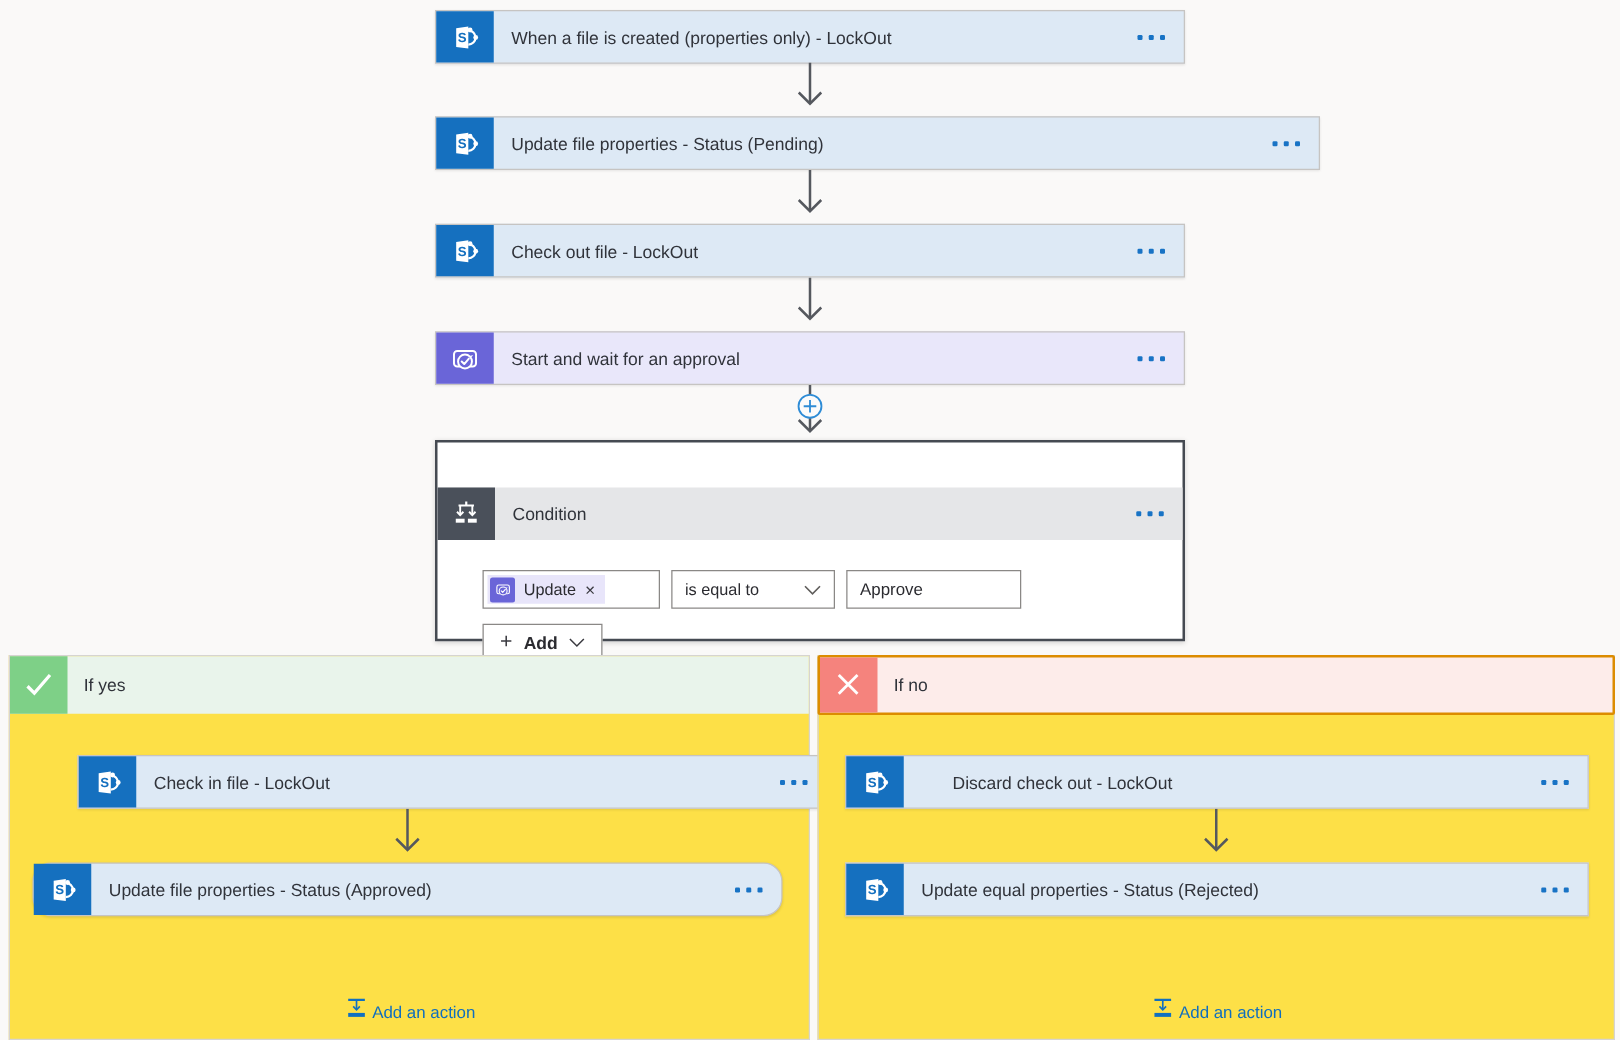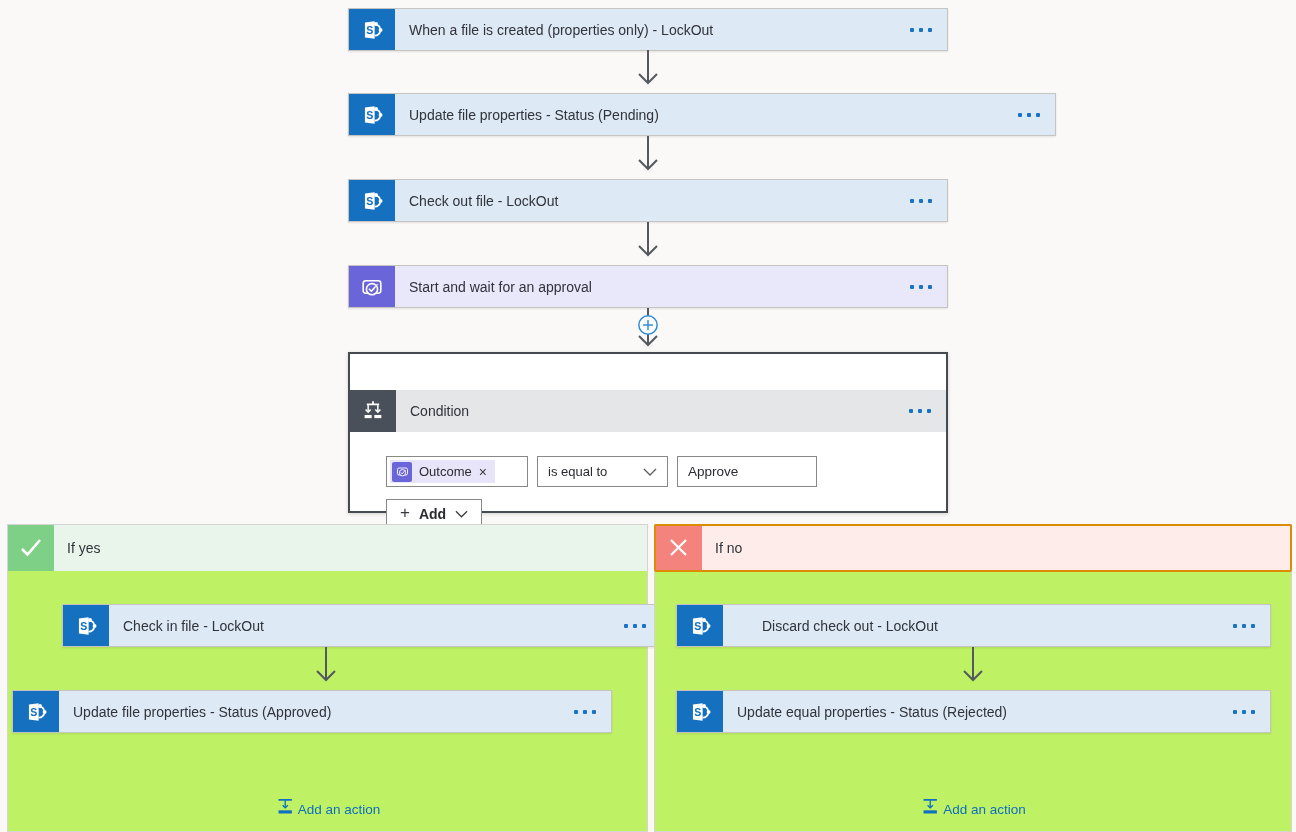--- a/index.html
+++ b/index.html
@@ -44,21 +44,21 @@
   .token-tile { width:20px; height:20px; flex:none; display:flex; align-items:center; justify-content:center; background:var(--approval-purple,#6a65d8); border-radius:2px; }
   .token-label { font-size:13px; color:#2b2b30; }
   .token-x { font-size:14px; color:#3a3a40; cursor:pointer; line-height:1; }
   .op-select { width:131px; height:31px; border:1px solid #8a8886; background:#fff; display:flex; align-items:center; justify-content:space-between; padding:0 10px; font-size:13px; color:#2b2b30; cursor:pointer; }
   .val-input { width:140px; height:31px; border:1px solid #8a8886; background:#fff; padding:12px 10px; font-size:13.5px; color:#2b2b30; font-family:"Liberation Sans",sans-serif; }
   .add-btn { margin-top:12px; height:30px; display:inline-flex; align-items:center; gap:9px; border:1px solid #8a8886; background:#fff; padding:0 13px; cursor:pointer; }
   .add-plus { font-size:17px; color:#3a3a40; font-weight:400; margin-top:-2px; }
   .add-label { font-size:14px; color:#2b2b30; font-weight:bold; }
 
   
-  .branch { position:absolute; top:524px; height:308px; background:#bef264; border:1px solid #d6d4d1; }
+  .branch { position:absolute; top:524px; height:308px; background:#fde047; border:1px solid #d6d4d1; }
   .branch.yes { left:7px; width:641px; }
   .branch.no  { left:654px; width:638px; }
   .branch-header { height:46px; display:flex; align-items:center; cursor:pointer; }
   .branch.yes .branch-header { background:#e9f4eb; }
   .branch.no .branch-header { background:#fdecea; border:2px solid var(--no-border-orange,#dc8c00); border-radius:2px; margin:-1px -1px 0 -1px; height:48px; }
   .branch-tile { width:46px; align-self:stretch; flex:none; display:flex; align-items:center; justify-content:center; }
   .branch.yes .branch-tile { background:var(--yes-green,#7ed087); }
   .branch.no .branch-tile { background:var(--no-red,#f5837d); }
   .branch-label { margin-left:13px; font-size:14px; color:#30333a; }
   .branch .card { width:600px; }
@@ -207,21 +207,21 @@
     </div>
     <div class="cond-body">
       <div class="cond-row">
         <div class="token-box">
           <span class="token-pill">
             <span class="token-tile">
                 <svg width="17" height="17" viewBox="0 0 34 34">
                   <use href="#approval-glyph"></use>
                 </svg>
               </span>
-            <span class="token-label">Outcome</span>
+            <span class="token-label">Update</span>
             <span class="token-x">×</span>
           </span>
         </div>
         <div class="op-select">
           <span>is equal to</span>
           <svg width="14" height="8" viewBox="0 0 14 8">
               <polyline points="1,1 7,7 13,1" fill="none" stroke="#605e5c" stroke-width="1.3"></polyline>
             </svg>
         </div>
         <input class="val-input" type="text" value="Approve" style="">
@@ -259,21 +259,21 @@
           <i></i>
         </span>
     </div>
 
     <div class="arrow" style="left:305px; top:122px;">
       <svg width="26" height="42" viewBox="0 0 26 42">
           <use href="#arrow-glyph"></use>
         </svg>
     </div>
 
-    <div class="card" style="left:4px; top:165px;">
+    <div class="card" style="left:18px; top:165px;border-radius:15px;">
       <span class="tile">
           <svg width="30" height="30" viewBox="0 0 34 34">
             <use href="#sp-glyph"></use>
           </svg>
         </span>
       <span class="card-title">Update file properties - Status (Approved)</span>
       <span class="dots">
           <i></i>
           <i></i>
           <i></i>

